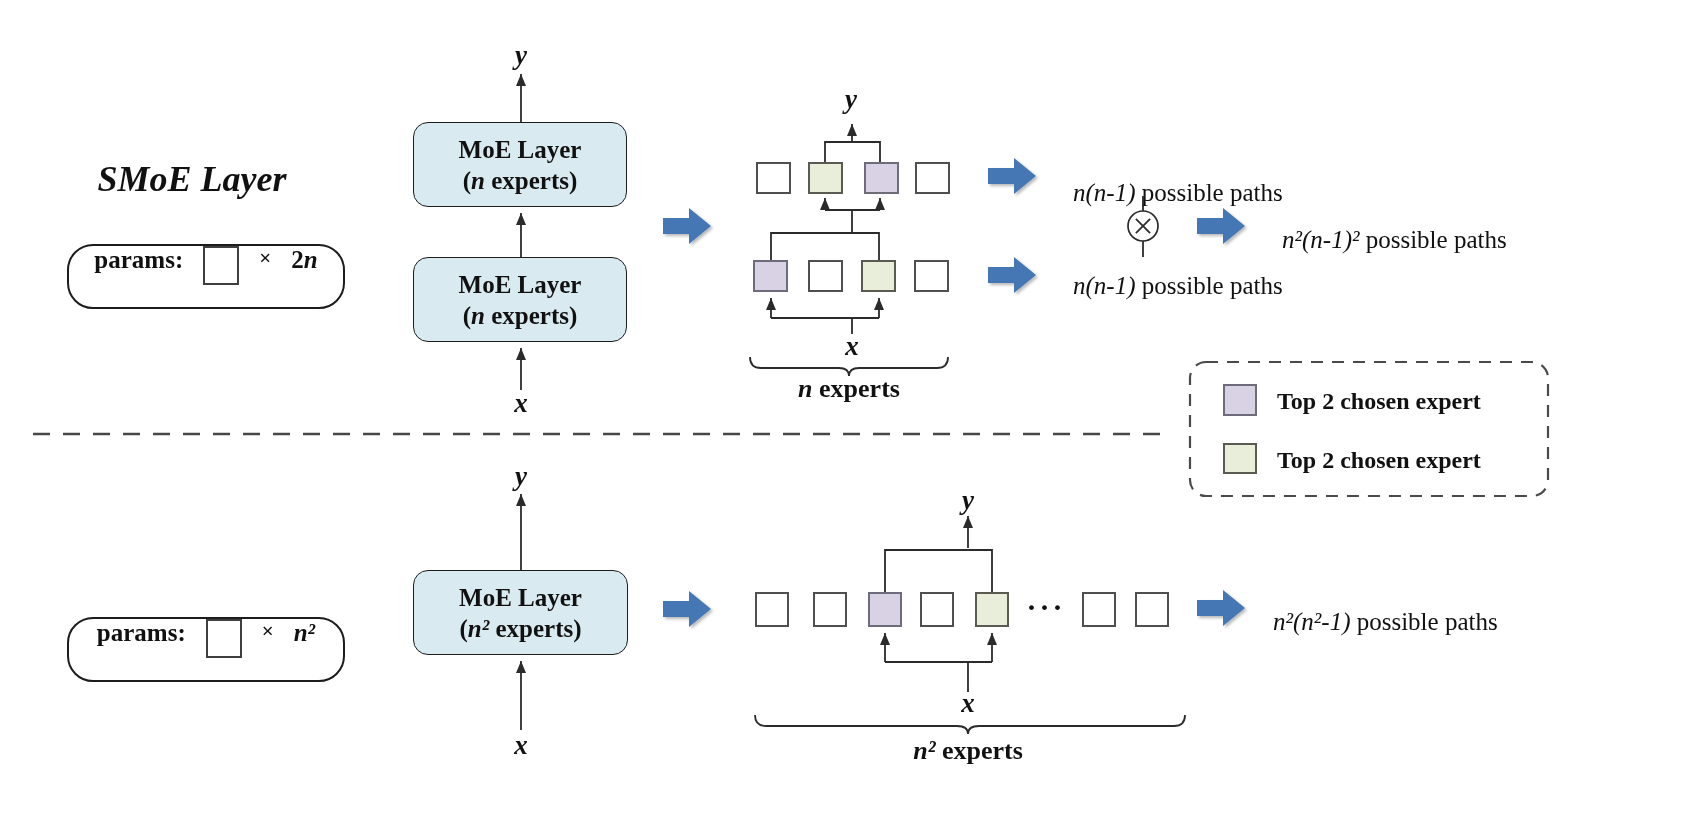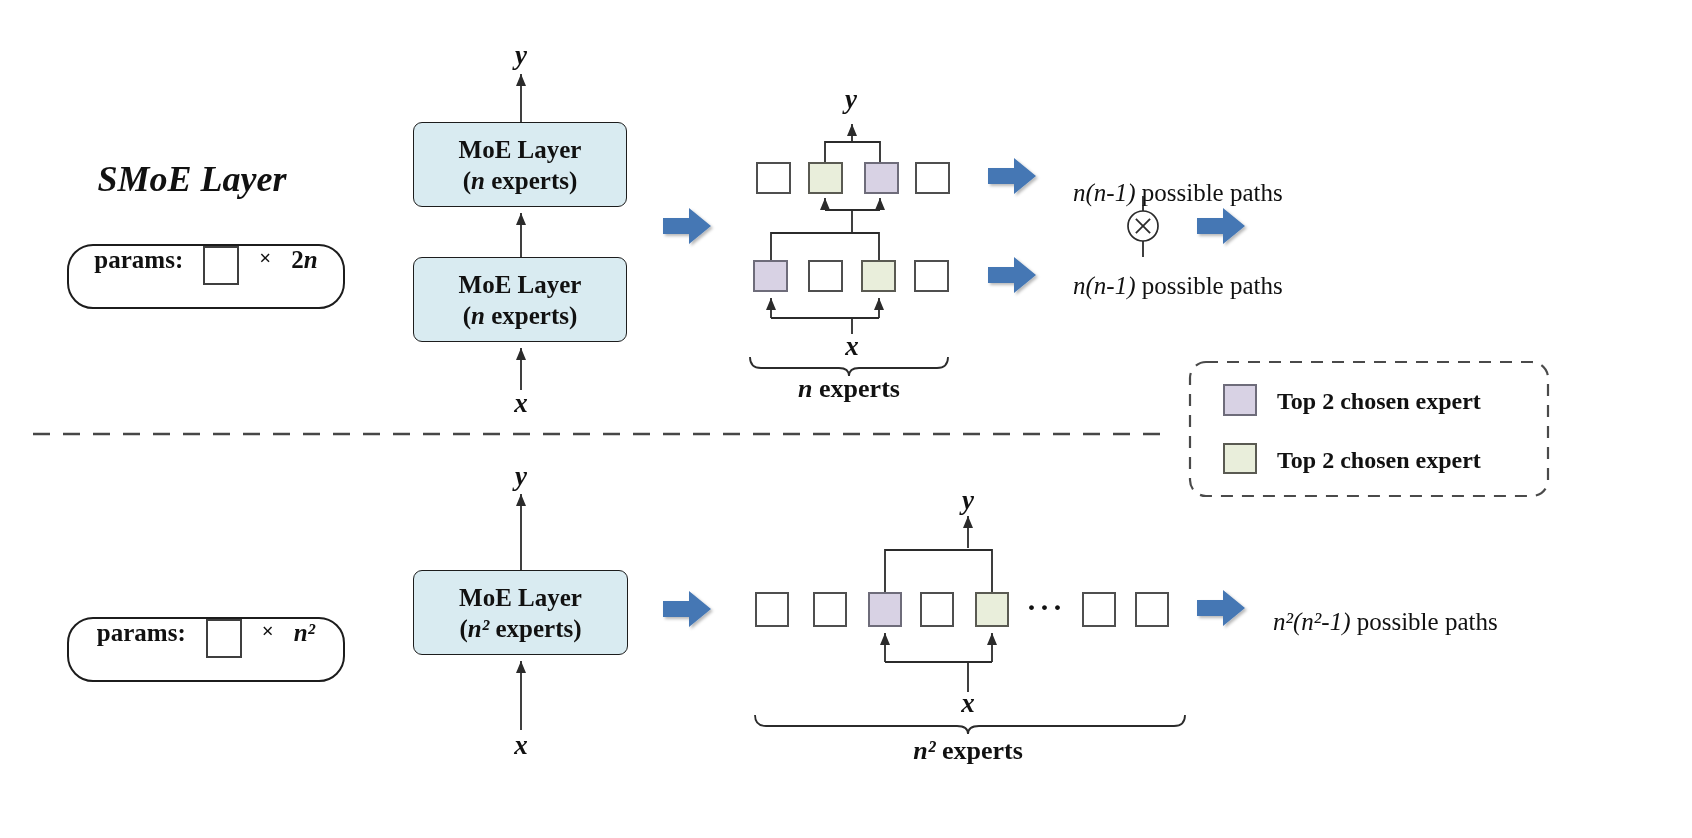--- a/index.html
+++ b/index.html
@@ -9,21 +9,21 @@
   .ln{stroke:#2b2b2b;stroke-width:1.8;fill:none;}
   .dash{stroke:#474747;stroke-width:2.4;fill:none;}
   .barrow{fill:var(--arrow-blue,#4577b4);}
   .page-title{position:absolute;transform:translate(-50%,-50%);font-weight:bold;font-size:36px;white-space:nowrap;}
   .params-box{position:absolute;box-sizing:border-box;border:2.2px solid #1c1c1c;border-radius:26px;
               display:flex;align-items:flex-start;justify-content:center;gap:20px;font-weight:bold;font-size:25px;background:#fff;margin-left:20px;}
   .pb-square{width:32px;height:35px;border:2px solid #3f3f3f;background:#fff;display:inline-block;}
   .pb-times{font-size:21px;}
   .var,.frm{font-style:italic;}
   .moe-box{position:absolute;box-sizing:border-box;background:var(--moe-box-fill,#d9ebf1);border:1.7px solid #1d1d1d;
-           border-radius:9px;display:flex;flex-direction:column;align-items:center;justify-content:center;
+           border-radius:15px;display:flex;flex-direction:column;align-items:center;justify-content:center;
            font-weight:bold;font-size:25px;line-height:31px;text-align:center;}
   .vlabel{position:absolute;transform:translate(-50%,-50%);font-weight:bold;font-style:italic;font-size:27px;}
   .esq{position:absolute;box-sizing:border-box;background:#fff;border:2px solid #4f4f4f;}
   .esq.top1{background:var(--top1-fill,#d8d2e4);border-color:#6e6c7a;}
   .esq.top2{background:var(--top2-fill,#e9eedb);border-color:#5a5a52;}
   .plabel{position:absolute;transform:translateY(-50%);font-weight:normal;font-size:25px;white-space:nowrap;margin-top:14px;}
   .brace-label{position:absolute;transform:translate(-50%,-50%);font-weight:bold;font-size:26px;white-space:nowrap;}
   .dots{position:absolute;transform:translate(-50%,-50%);font-weight:bold;font-size:30px;letter-spacing:3px;white-space:nowrap;}
   .llabel{position:absolute;transform:translateY(-50%);font-weight:bold;font-size:24px;white-space:nowrap;}
   .watermark{position:absolute;transform:translate(-50%,-50%);font-family:"Liberation Sans","DejaVu Sans",sans-serif;
@@ -138,20 +138,21 @@
   <div class="esq" style="left:808px;top:260px;width:35px;height:32px;"></div>
   <div class="esq top2" style="left:861px;top:260px;width:35px;height:32px;"></div>
   <div class="esq" style="left:914px;top:260px;width:35px;height:32px;"></div>
 
   <div class="vlabel" style="left:852px;top:346px;">x</div>
 
   <div class="brace-label" style="left:849px;top:389px;"><span class="frm">n</span><span> experts</span></div>
 
   <div class="plabel" style="left:1073px;top:179px;"><span class="frm">n(n-1)</span><span> possible paths</span></div>
   <div class="plabel" style="left:1073px;top:272px;"><span class="frm">n(n-1)</span><span> possible paths</span></div>
+  <div class="plabel" style="left:1282px;top:226px;"><span class="frm">n²(n-1)²</span><span> possible paths</span></div>
 
   <div class="esq top1" style="left:1223px;top:384px;width:34px;height:32px;"></div>
   <div class="llabel" style="left:1277px;top:401px;">Top 2 chosen expert</div>
   <div class="esq top2" style="left:1223px;top:443px;width:34px;height:31px;"></div>
   <div class="llabel" style="left:1277px;top:460px;font-family:Liberation Serif, serif;">Top 2 chosen expert</div>
 
 
   <div class="params-box" style="left:47px;top:617px;width:278px;height:65px;">
     <span>params:</span>
     <span class="pb-square"></span>

